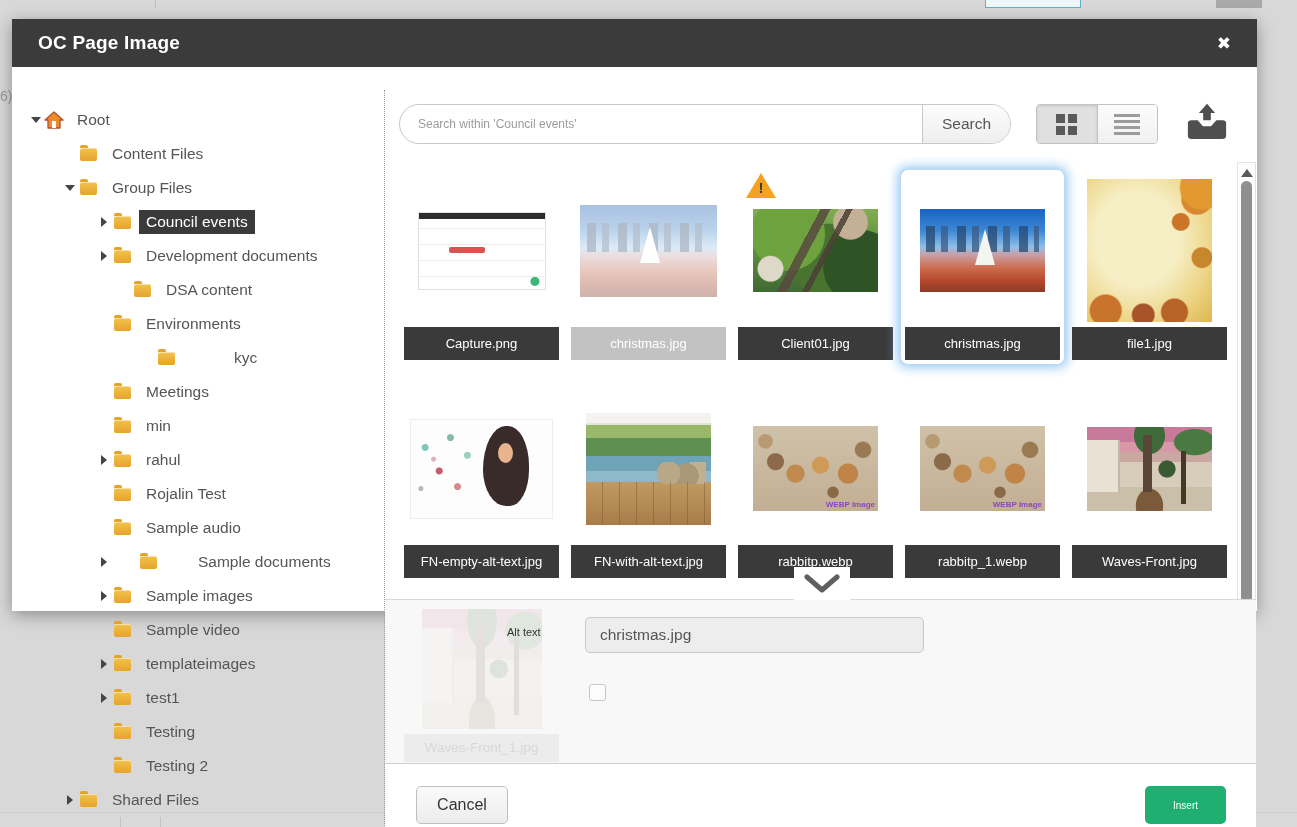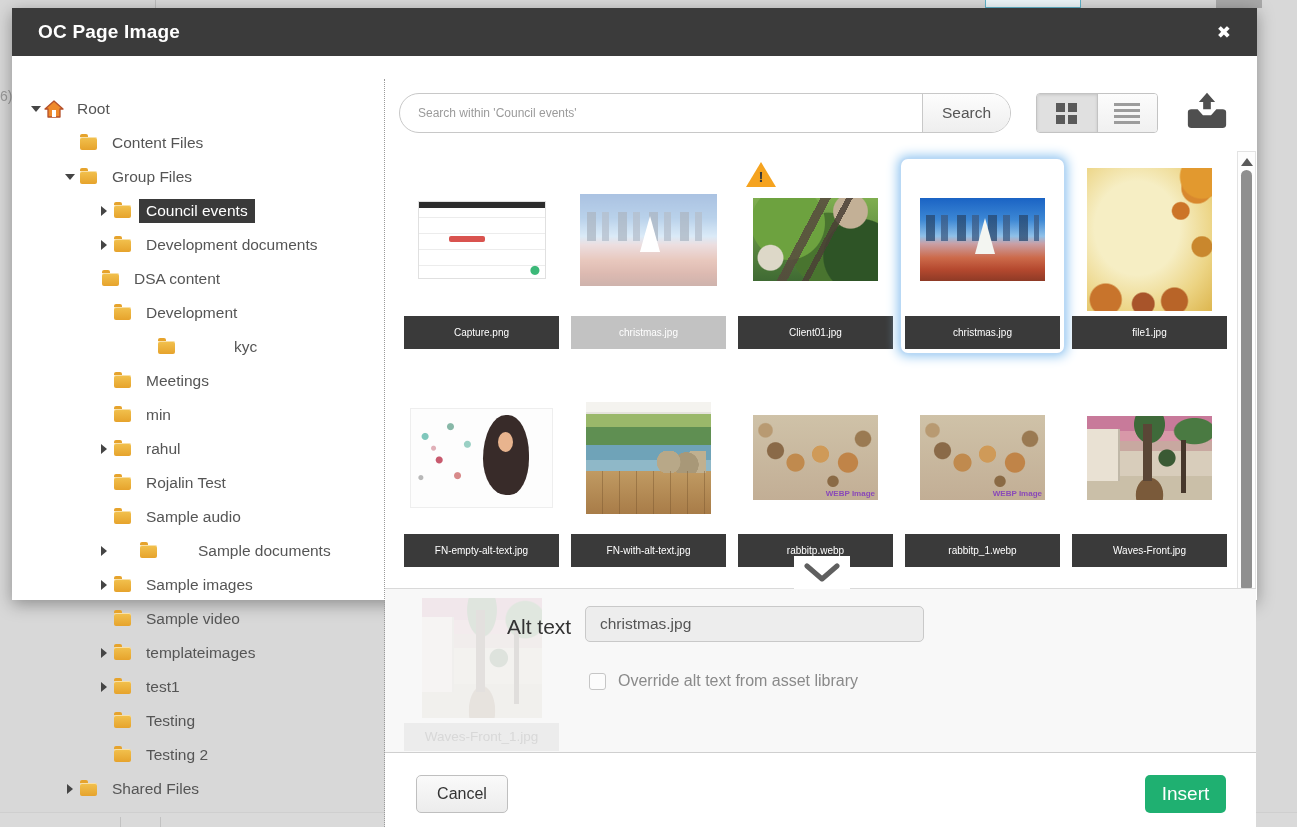--- a/index.html
+++ b/index.html
@@ -8,21 +8,21 @@
 
   
   .behind-frag { position:absolute; left:0; top:88px; color:#9a9a9a; font-size:14px; }
   .behind-teal { position:absolute; left:985px; top:0; width:96px; height:8px; background:#eef7fa; border:1px solid #5fb3c9; border-top:none; }
   .behind-gray { position:absolute; left:1216px; top:0; width:46px; height:8px; background:#a9a9a9; }
   .behind-vline { position:absolute; left:155px; top:0; width:1px; height:8px; background:#bdbdbd; }
   .behind-bottom { position:absolute; left:0; top:812px; width:1297px; height:15px; background:#dadada; border-top:1px solid #cfcfcf; }
   .behind-bottom i { position:absolute; top:4px; width:1px; height:11px; background:#c2c2c2; }
 
   
-  .modal { position:absolute; left:12px; top:8px; width:1245px; height:592px; background:#fff; box-shadow:0 4px 16px rgba(0,0,0,.35); }
+  .modal { position:absolute; left:12px; top:19px; width:1245px; height:592px; background:#fff; box-shadow:0 4px 16px rgba(0,0,0,.35); }
   .titlebar { height:48px; background:#3b3b3b; color:#fff; display:flex; align-items:center; padding:0 26px; }
   .titlebar .title { font-size:19px; font-weight:bold; letter-spacing:.2px; }
   .titlebar .close { margin-left:auto; font-size:17px; cursor:pointer; line-height:1; }
   .modal-body { display:flex; height:756px;margin-top:23px; }
 
   
   .tree-col { width:373px; border-right:1px dotted #9a9a9a; padding-top:13px; overflow:hidden; }
   .tree-row { height:34px; display:flex; align-items:center; font-size:15.5px; color:#555; cursor:pointer; white-space:nowrap; }
   .exp { width:16px; height:14px; display:inline-flex; align-items:center; justify-content:center; flex:0 0 16px; }
   .exp.down::before { content:""; border-left:5px solid transparent; border-right:5px solid transparent; border-top:6px solid #454545; }
@@ -48,21 +48,21 @@
   .ic-grid { width:21px; height:21px; position:relative; }
   .ic-grid::before { content:""; position:absolute; left:0; top:0; width:9px; height:9px; background:#5a5a5a; box-shadow:12px 0 0 #5a5a5a, 0 12px 0 #5a5a5a, 12px 12px 0 #5a5a5a; }
   .ic-list { width:26px; height:21px; position:relative; }
   .ic-list::before { content:""; position:absolute; left:0; top:0; width:26px; height:3px; background:#9c9c9c; box-shadow:0 6px 0 #9c9c9c, 0 12px 0 #9c9c9c, 0 18px 0 #9c9c9c; }
   .upload-btn { position:absolute; left:797px; top:8px; width:50px; height:50px; display:flex; align-items:center; justify-content:center; cursor:pointer; }
 
   
   .tile-grid { position:absolute; left:19px; top:84px; display:grid; grid-template-columns:repeat(5,155px); column-gap:12px; row-gap:32px; }
   .tile { width:155px; cursor:pointer; position:relative; }
   .thumb-area { height:153px; display:flex; align-items:center; justify-content:center; position:relative; }
-  .tile-label { height:33px; line-height:33px; background:#3a3a3a; color:#fff; font-size:10px; text-align:center; white-space:nowrap; overflow:hidden; }
+  .tile-label { height:33px; line-height:33px; background:#3a3a3a; color:#fff; font-size:13px; text-align:center; white-space:nowrap; overflow:hidden; }
   .tile.disabled .th { opacity:.40; filter:saturate(.75) brightness(1.08); }
   .tile.disabled .tile-label { background:#c2c2c2; }
   .tile.selected { background:#fff; border-radius:3px; box-shadow:0 0 0 4px #fff, 0 0 2px 5px #bcd9f5, 0 0 12px 7px #8ec4f0; }
   .warn { position:absolute; top:-1px; left:8px; width:30px; height:26px; z-index:3; }
   .warn .tri { position:absolute; left:0; top:0; width:0; height:0; border-left:15px solid transparent; border-right:15px solid transparent; border-bottom:25px solid #f5a31f; }
   .warn .bang { position:absolute; left:0; top:6px; width:30px; text-align:center; font-size:15px; font-weight:bold; color:#3a3a3a; z-index:4; }
 
   
   .th { position:relative; flex:0 0 auto; }
   .th-capture { width:128px; height:78px; background:
@@ -145,29 +145,29 @@
   .sb-thumb-faded { position:absolute; left:3px; top:440px; width:11px; height:190px; background:#ececec; border-radius:6px; }
   .sb-down { position:absolute; left:3px; bottom:6px; width:0; height:0; border-left:6px solid transparent; border-right:6px solid transparent; border-top:8px solid #d8d8d8; }
 
   
   .chevron-tab { position:absolute; left:409px; top:477px; width:56px; height:33px; background:#fff; z-index:5; display:flex; align-items:center; justify-content:center; cursor:pointer; }
   .alt-panel { position:absolute; left:0; top:509px; width:871px; height:165px; background:#f8f8f8; border-top:1px solid #d9d9d9; border-bottom:1px solid #cfcfcf; }
   .faded-tile { position:absolute; left:19px; top:4px; width:155px; }
   .faded-tile .thumb-area { height:130px; }
   .faded-tile .th { opacity:.13; width:120px; height:120px; }
   .faded-label { height:28px; line-height:28px; background:#ececec; color:#d8d8d8; font-size:13.5px; text-align:center; }
-  .alt-label { position:absolute; left:122px; top:26px; font-size:21px; color:#333; }
+  .alt-label { position:absolute; left:122px; top:26px; font-size:11px; color:#333; }
   .alt-input { position:absolute; left:200px; top:17px; width:339px; height:36px; background:#ededed; border:1px solid #c9c9c9; border-radius:5px; padding:0 14px; font-size:15.5px; color:#555; font-family:"Liberation Sans",sans-serif; }
   .cb { position:absolute; left:204px; top:84px; width:17px; height:17px; background:#fcfcfc; border:1px solid #c6c6c6; border-radius:3px; cursor:pointer; }
   .cb-label { position:absolute; left:233px; top:83px; font-size:16px; color:#8a8a8a; }
 
   
   .footer { position:absolute; left:0; top:674px; width:871px; height:82px; background:#fff; }
   .btn-cancel { position:absolute; left:31px; top:22px; width:92px; height:38px; border:1px solid #bfbfbf; border-radius:5px; background:linear-gradient(#fafafa,#ececec); font-size:16px; color:#333; cursor:pointer; font-family:"Liberation Sans",sans-serif; }
-  .btn-insert { position:absolute; right:30px; top:22px; width:81px; height:38px; border:none; border-radius:5px; background:#1fb071; font-size:19px; color:#fff; cursor:pointer; font-family:"Liberation Sans",sans-serif; }
+  .btn-insert { position:absolute; right:30px; top:22px; width:81px; height:38px; border:none; border-radius:5px; background:#1fb071; font-size:10px; color:#fff; cursor:pointer; font-family:"Liberation Sans",sans-serif; }
 </style>
 </head>
 <body>
 
 <div id="stage">
   <span class="behind-frag">6)</span>
   <div class="behind-teal"></div>
   <div class="behind-gray"></div>
   <div class="behind-vline"></div>
   <div class="behind-bottom">
@@ -207,29 +207,29 @@
           <div class="tree-row" style="padding-left: 84px;">
             <span class="exp right"></span>
             <span class="folder"></span>
             <span class="tree-label selected">Council events</span>
           </div>
           <div class="tree-row" style="padding-left: 84px;">
             <span class="exp right"></span>
             <span class="folder"></span>
             <span class="tree-label">Development documents</span>
           </div>
-          <div class="tree-row" style="padding-left: 72px;">
+          <div class="tree-row" style="padding-left: 104px;">
             <span class="exp none"></span>
             <span class="folder"></span>
             <span class="tree-label">DSA content</span>
           </div>
           <div class="tree-row" style="padding-left: 84px;">
             <span class="exp none"></span>
             <span class="folder"></span>
-            <span class="tree-label">Development</span>
+            <span class="tree-label">Environments</span>
           </div>
           <div class="tree-row" style="padding-left: 84px; gap: 44px;">
             <span class="exp none"></span>
             <span class="folder"></span>
             <span class="tree-label">kyc</span>
           </div>
           <div class="tree-row" style="padding-left: 84px;">
             <span class="exp none"></span>
             <span class="folder"></span>
             <span class="tree-label">Meetings</span>
@@ -405,21 +405,20 @@
         <div class="alt-panel">
           <div class="faded-tile">
             <div class="thumb-area">
                 <div class="th th-palms"></div>
               </div>
             <div class="faded-label">Waves-Front_1.jpg</div>
           </div>
           <span class="alt-label">Alt text</span>
           <input class="alt-input" type="text" value="christmas.jpg" style="">
           <span class="cb"></span>
-          <span class="cb-label">Override alt text from asset library</span>
         </div>
 
         <div class="footer">
           <button class="btn-cancel">Cancel</button>
           <button class="btn-insert">Insert</button>
         </div>
       </div>
     </div>
   </div>
 </div>

